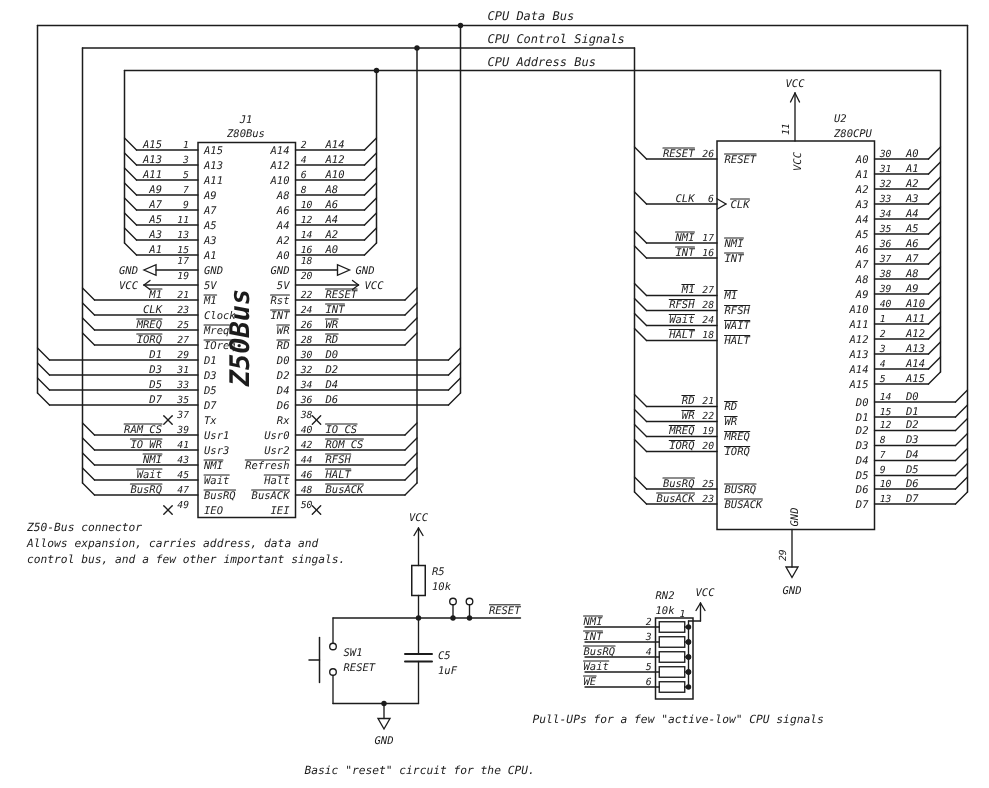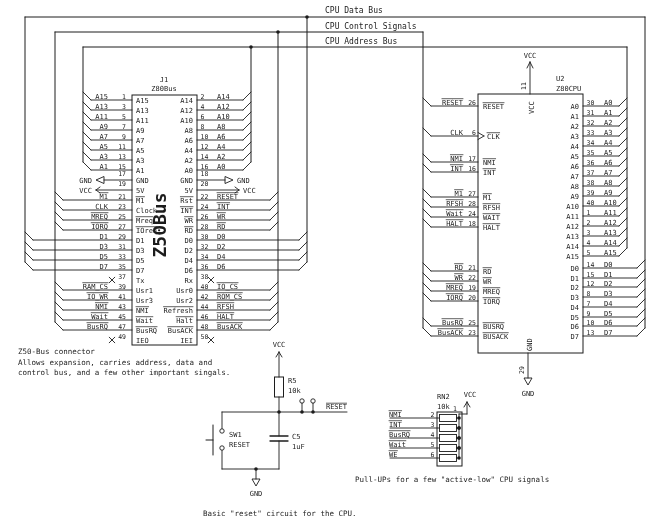--- a/index.html
+++ b/index.html
@@ -1,16 +1,16 @@
 <!DOCTYPE html>
 <html><head>
 <meta charset="utf-8">
 <style>
   html,body{margin:0;padding:0;background:#ffffff;}
-  #stage{position:relative;width:659px;height:525px;background:#ffffff;overflow:hidden;}
+  #stage{position:relative;width:659px;height:525px;background:#ffffff;overflow:hidden;font-style:italic;}
   svg{display:block;}
   svg text{font-family:"DejaVu Sans Mono","Liberation Mono",monospace;fill:#1c1c1c;}
 </style>
 </head>
 <body>
 
 <div id="stage">
 <svg id="sch" width="659" height="525" viewBox="0 0 659 525">
 
   <g>

